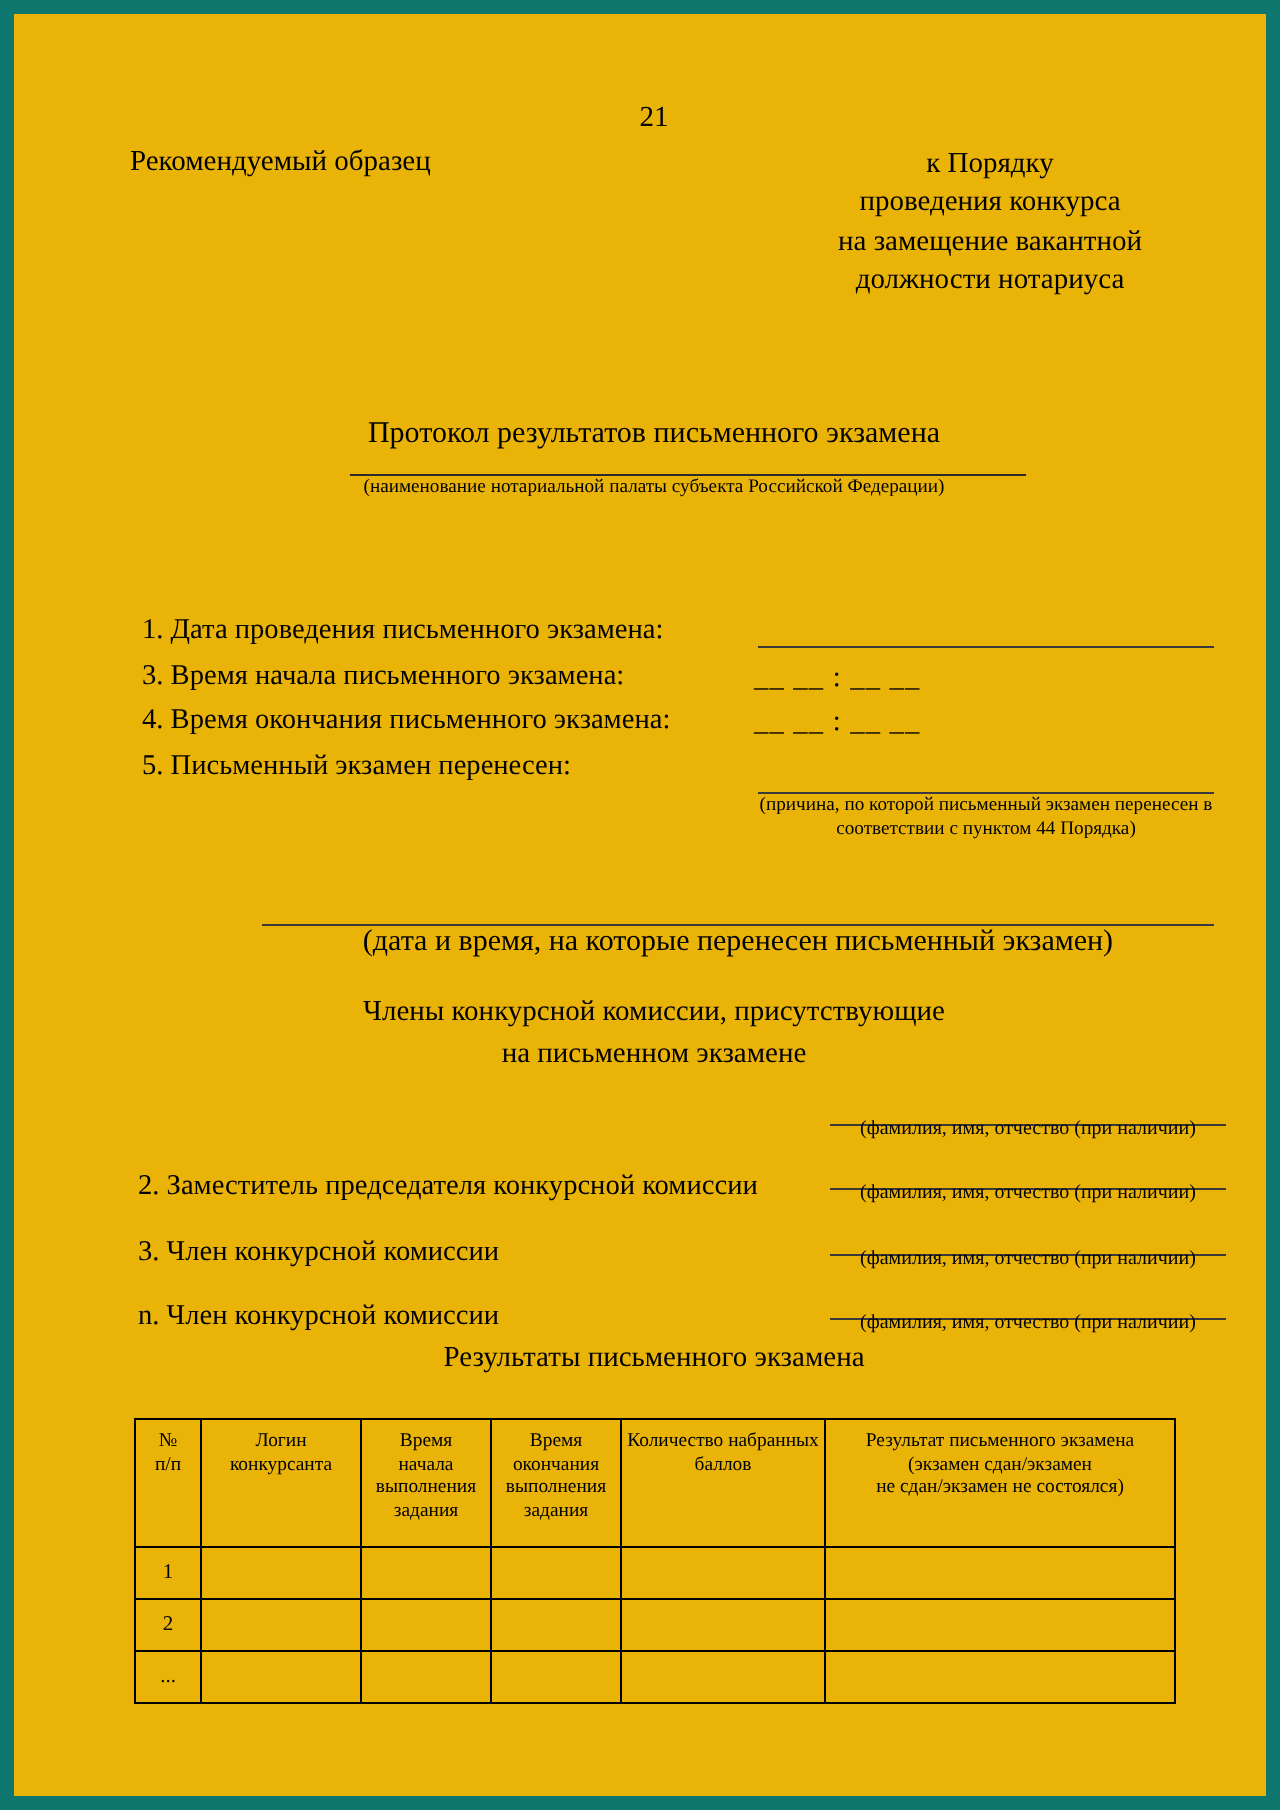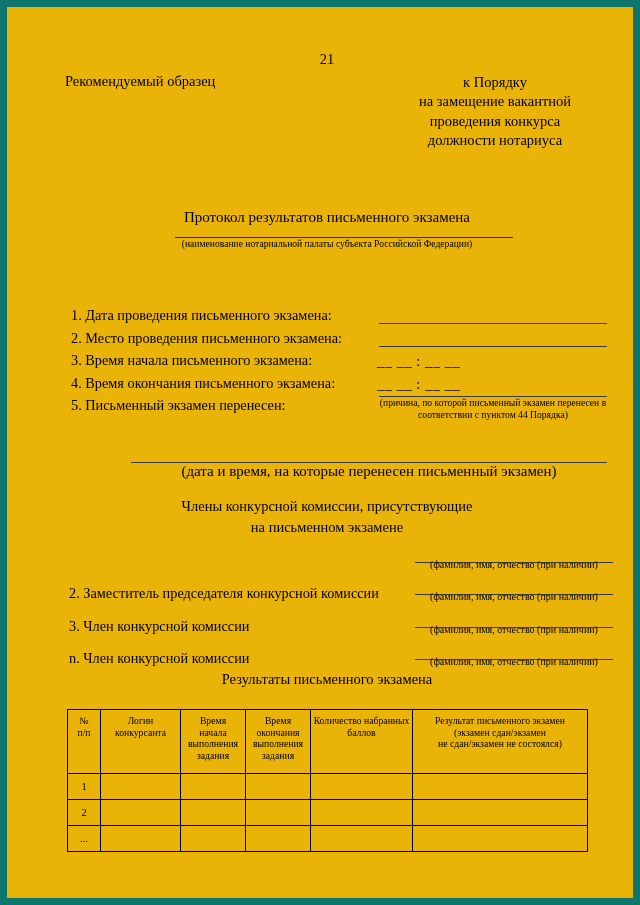--- a/index.html
+++ b/index.html
@@ -238,37 +238,33 @@
 <body>
 
 <div class="page">
 
   <div class="page-number">21</div>
 
   <div class="header-row">
     <div class="rec-sample">Рекомендуемый образец</div>
     <div class="appendix-block">
       <div>к Порядку</div>
+      <div>проведения конкурса</div>
       <div>на замещение вакантной</div>
-      <div>проведения конкурса</div>
       <div>должности нотариуса</div>
     </div>
   </div>
 
   <div class="doc-title">Протокол результатов письменного экзамена</div>
   <div class="title-rule"></div>
   <div class="title-caption">(наименование нотариальной палаты субъекта Российской Федерации)</div>
 
   <div class="fields">
     <div class="field-row">
       <span class="field-label">1. Дата проведения письменного экзамена:</span>
-      <span class="field-rule"></span>
-    </div>
-    <div class="field-row">
-      <span class="field-label">2. Место проведения письменного экзамена:</span>
       <span class="field-rule"></span>
     </div>
     <div class="field-row">
       <span class="field-label">3. Время начала письменного экзамена:</span>
       <span class="field-time">__ __ : __ __</span>
     </div>
     <div class="field-row">
       <span class="field-label">4. Время окончания письменного экзамена:</span>
       <span class="field-time">__ __ : __ __</span>
     </div>
@@ -333,21 +329,21 @@
           <div>Время</div>
           <div>окончания</div>
           <div>выполнения</div>
           <div>задания</div>
         </th>
         <th class="col-pt">
           <div>Количество набранных</div>
           <div>баллов</div>
         </th>
         <th class="col-res">
-          <div>Результат письменного экзамен</div>
+          <div>Результат письменного экзамена</div>
           <div>(экзамен сдан/экзамен</div>
           <div>не сдан/экзамен не состоялся)</div>
         </th>
       </tr>
     </thead>
     <tbody>
       <tr>
         <td>1</td>
         <td></td>
         <td></td>

